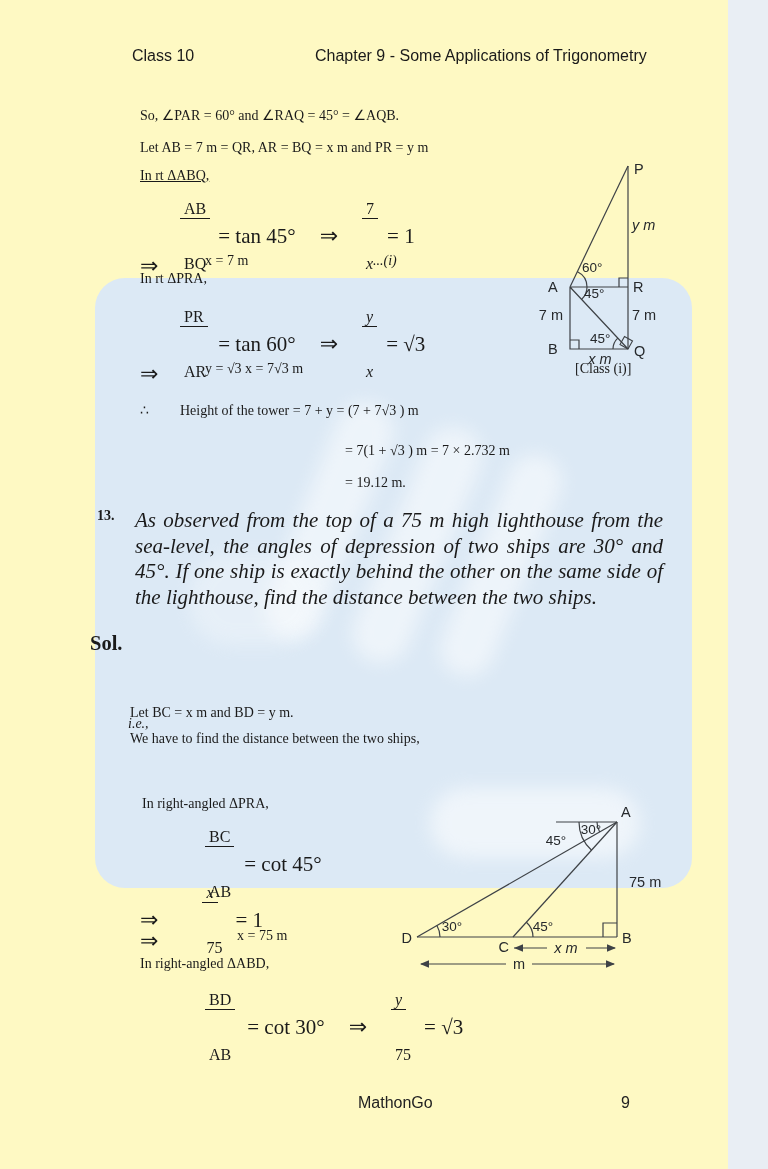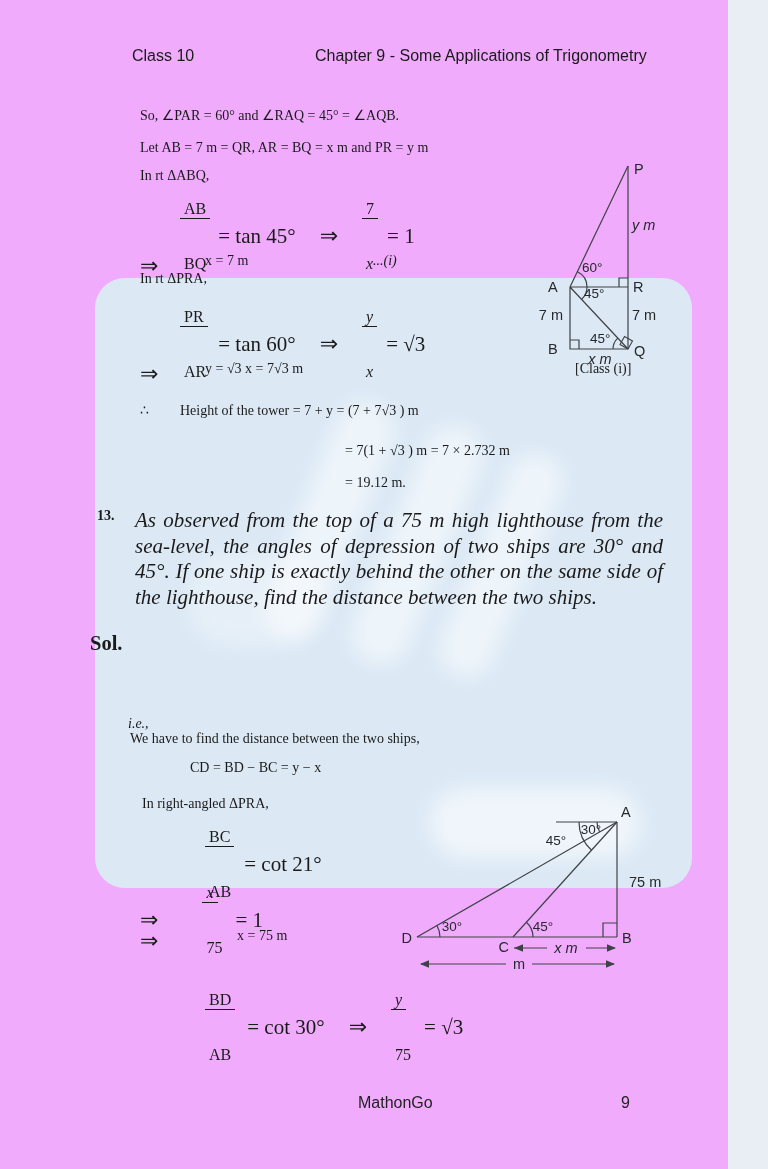--- a/index.html
+++ b/index.html
@@ -1,16 +1,16 @@
 <!DOCTYPE html>
 <html><head>
 <meta charset="utf-8">
 <style>
   html,body{margin:0;padding:0;background:#e9eef4;}
-  .page{position:relative;width:728px;height:1169px;background:#f0abfc;
+  .page{position:relative;width:728px;height:1169px;background:#fef9c3;
         font-family:"Liberation Serif",serif;color:#1a1a1a;overflow:hidden;}
   .band{position:absolute;left:95px;top:278px;width:597px;height:610px;
         background:#dce9f5;border-radius:30px;}
   .wm{position:absolute;background:#ffffff;opacity:.5;filter:blur(9px);border-radius:40px;}
   .t{position:absolute;font-size:14px;line-height:1.2;white-space:nowrap;}
   .sans{font-family:"Liberation Sans",sans-serif;font-size:16px;}
   .ital{font-style:italic;}
   .bold{font-weight:bold;}
   .para{position:absolute;font-size:21px;text-align:justify;}
   .q-para{line-height:25.5px;font-style:italic;}
@@ -38,21 +38,21 @@
   <div class="wm" style="left:388px;top:420px;width:58px;height:250px;transform:rotate(22deg);"></div>
   <div class="wm" style="left:474px;top:448px;width:54px;height:235px;transform:rotate(22deg);"></div>
   <div class="wm" style="left:430px;top:788px;width:210px;height:70px;opacity:.55;"></div>
   <div class="wm" style="left:190px;top:555px;width:130px;height:90px;opacity:.3;"></div>
 
   <span class="t sans" style="left:132px;top:46px;">Class 10</span>
   <span class="t sans" style="left:315px;top:46px;">Chapter 9 - Some Applications of Trigonometry</span>
 
   <span class="t" style="left:140px;top:108px;">So, ∠PAR = 60° and ∠RAQ = 45° = ∠AQB.</span>
   <span class="t" style="left:140px;top:140px;">Let AB = 7 m = QR, AR = BQ = x m and PR = y m</span>
-  <span class="t" style="left:140px;top:168px;">In rt ΔABQ,</span>
+  <span class="t" style="left:140px;top:168px;text-decoration:underline;">In rt ΔABQ,</span>
 
   <div class="eq" style="left:180px;top:200px;">
     <span class="frac">
         <span class="num">AB</span>
         <span class="den">BQ</span>
       </span>
     <span style="margin-left:8px;">= tan 45°</span>
     <span class="arrow" style="margin-left:24px;">⇒</span>
     <span class="frac" style="margin-left:24px;">
         <span class="num">7</span>
@@ -112,44 +112,45 @@
     <text class="small" x="582" y="272">60°</text>
     <text class="small" x="584" y="298">45°</text>
     <text class="small" x="590" y="343">45°</text>
   </svg>
 
   <span class="t bold" style="left:97px;top:508px;">13.</span>
   <div class="para q-para" style="left:135px;top:508px;width:528px;">As observed from the top of a 75 m high lighthouse from the sea-level, the angles of depression of two ships are 30° and 45°. If one ship is exactly behind the other on the same side of the lighthouse, find the distance between the two ships.</div>
 
   <span class="t bold" style="left:90px;top:631px;font-size:20.5px;">Sol.</span>
 
+  <span class="t" style="left:130px;top:705px;">Let BC = x m and BD = y m.</span>
   <span class="t" style="left:130px;top:731px;">We have to find the distance between the two ships,</span>
   <span class="t ital" style="left:128px;top:716px;">i.e.,</span>
-  <span class="t" style="left:190px;top:760px;">CD = BD − BC = y − x</span>
   <span class="t" style="left:142px;top:796px;">In right-angled ΔPRA,</span>
 
   <div class="eq" style="left:205px;top:828px;">
     <span class="frac">
         <span class="num">BC</span>
         <span class="den">AB</span>
       </span>
-    <span style="margin-left:9px;">= cot 21°</span>
+    <span style="margin-left:9px;">= cot 45°</span>
   </div>
 
   <div class="eq" style="left:140px;top:884px;">
     <span class="arrow">⇒</span>
     <span class="frac" style="margin-left:44px;">
         <span class="num ital">x</span>
         <span class="den">75</span>
       </span>
     <span style="margin-left:9px;">= 1</span>
   </div>
 
   <span class="t arrow" style="left:140px;top:928px;">⇒</span>
   <span class="t" style="left:237px;top:928px;">x = 75 m</span>
+  <span class="t" style="left:140px;top:956px;">In right-angled ΔABD,</span>
 
   <div class="eq" style="left:205px;top:991px;">
     <span class="frac">
         <span class="num">BD</span>
         <span class="den">AB</span>
       </span>
     <span style="margin-left:12px;">= cot 30°</span>
     <span class="arrow" style="margin-left:24px;">⇒</span>
     <span class="frac" style="margin-left:24px;">
         <span class="num ital">y</span>

